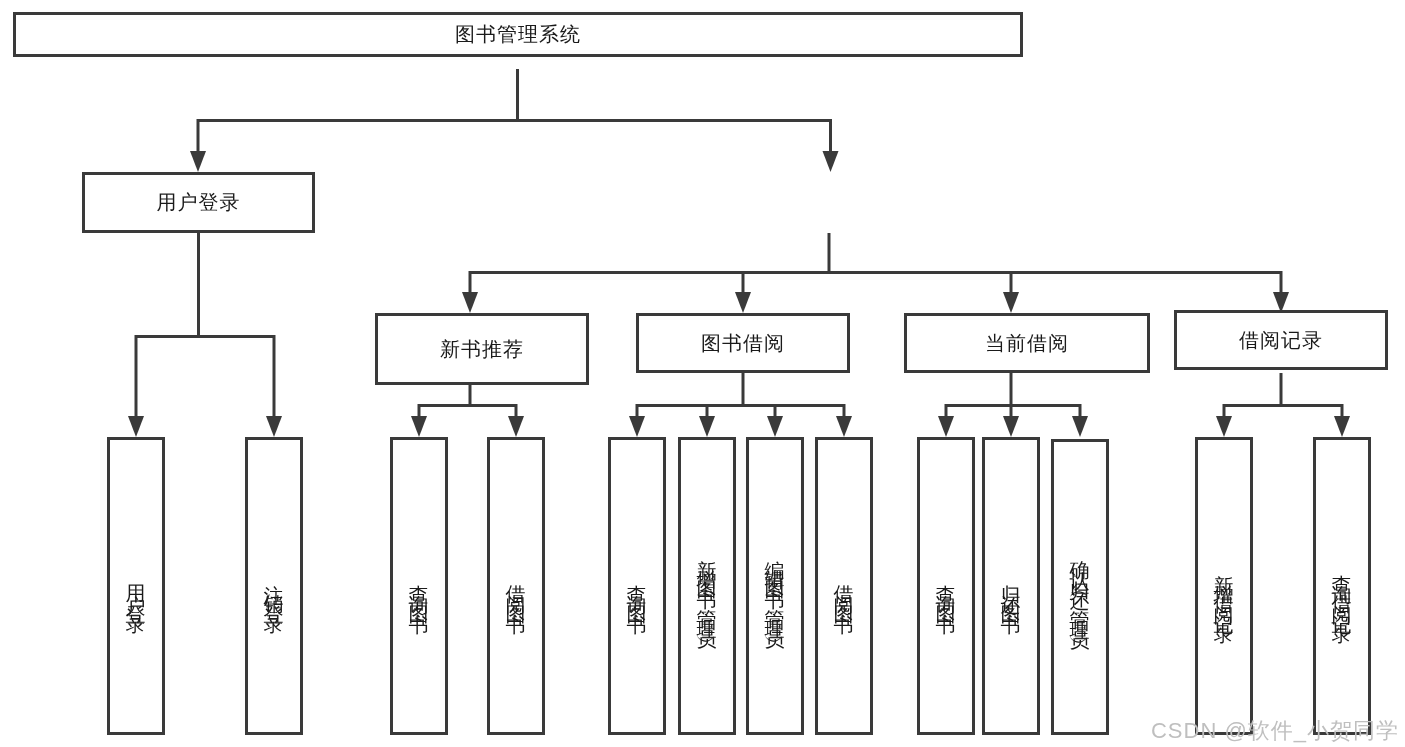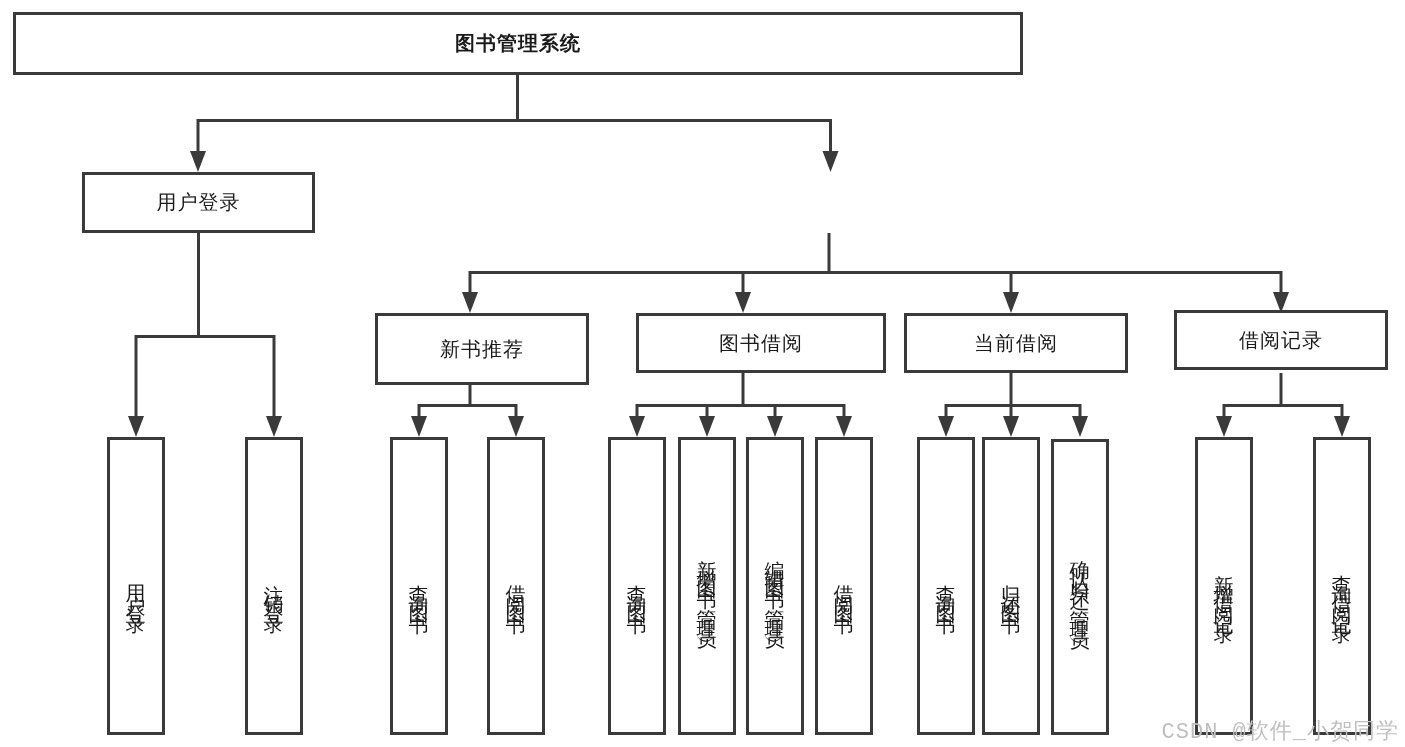--- a/index.html
+++ b/index.html
@@ -55,21 +55,20 @@
   }
   .watermark {
     position: absolute;
     right: 6px;
     top: 716px;
     font-size: 22px;
     color: var(--watermark);
     letter-spacing: 1px;
     white-space: nowrap;
     z-index: 5;
-    font-family: Liberation Mono, monospace;
   }
 </style>
 </head>
 <body>
 
 <div class="stage">
 
   <svg class="wires" viewBox="0 0 1405 747" xmlns="http://www.w3.org/2000/svg">
 
     <path d="M517.5 69 V120.5"></path>
@@ -125,27 +124,27 @@
     <polygon points="1072,416 1088,416 1080,437"></polygon>
 
     <path d="M1281 373 V405.5"></path>
     <path d="M1224 405.5 H1342"></path>
     <path d="M1224 404 V417"></path>
     <path d="M1342 404 V417"></path>
     <polygon points="1216,416 1232,416 1224,437"></polygon>
     <polygon points="1334,416 1350,416 1342,437"></polygon>
   </svg>
 
-  <div class="node h" style="left:13px; top:12px; width:1010px; height:63px;font-weight:bold;">图书管理系统</div>
+  <div class="node h" style="left:13px; top:12px; width:1010px; height:45px;">图书管理系统</div>
 
   <div class="node h" style="left:82px; top:172px; width:233px; height:61px;">用户登录</div>
 
   <div class="node h" style="left:375px; top:313px; width:214px; height:72px;">新书推荐</div>
-  <div class="node h" style="left:636px; top:313px; width:250px; height:60px;">图书借阅</div>
-  <div class="node h" style="left:904px; top:313px; width:224px; height:60px;">当前借阅</div>
+  <div class="node h" style="left:636px; top:313px; width:214px; height:60px;">图书借阅</div>
+  <div class="node h" style="left:904px; top:313px; width:246px; height:60px;">当前借阅</div>
   <div class="node h" style="left:1174px; top:310px; width:214px; height:60px;">借阅记录</div>
 
   <div class="node v" style="left:107px; top:437px; width:58px; height:298px;">用户登录</div>
   <div class="node v" style="left:245px; top:437px; width:58px; height:298px;">注销登录</div>
 
   <div class="node v" style="left:390px; top:437px; width:58px; height:298px;">查询图书</div>
   <div class="node v" style="left:487px; top:437px; width:58px; height:298px;">借阅图书</div>
 
   <div class="node v" style="left:608px; top:437px; width:58px; height:298px;">查询图书</div>
   <div class="node v" style="left:678px; top:437px; width:58px; height:298px;">新增图书（管理员）</div>

